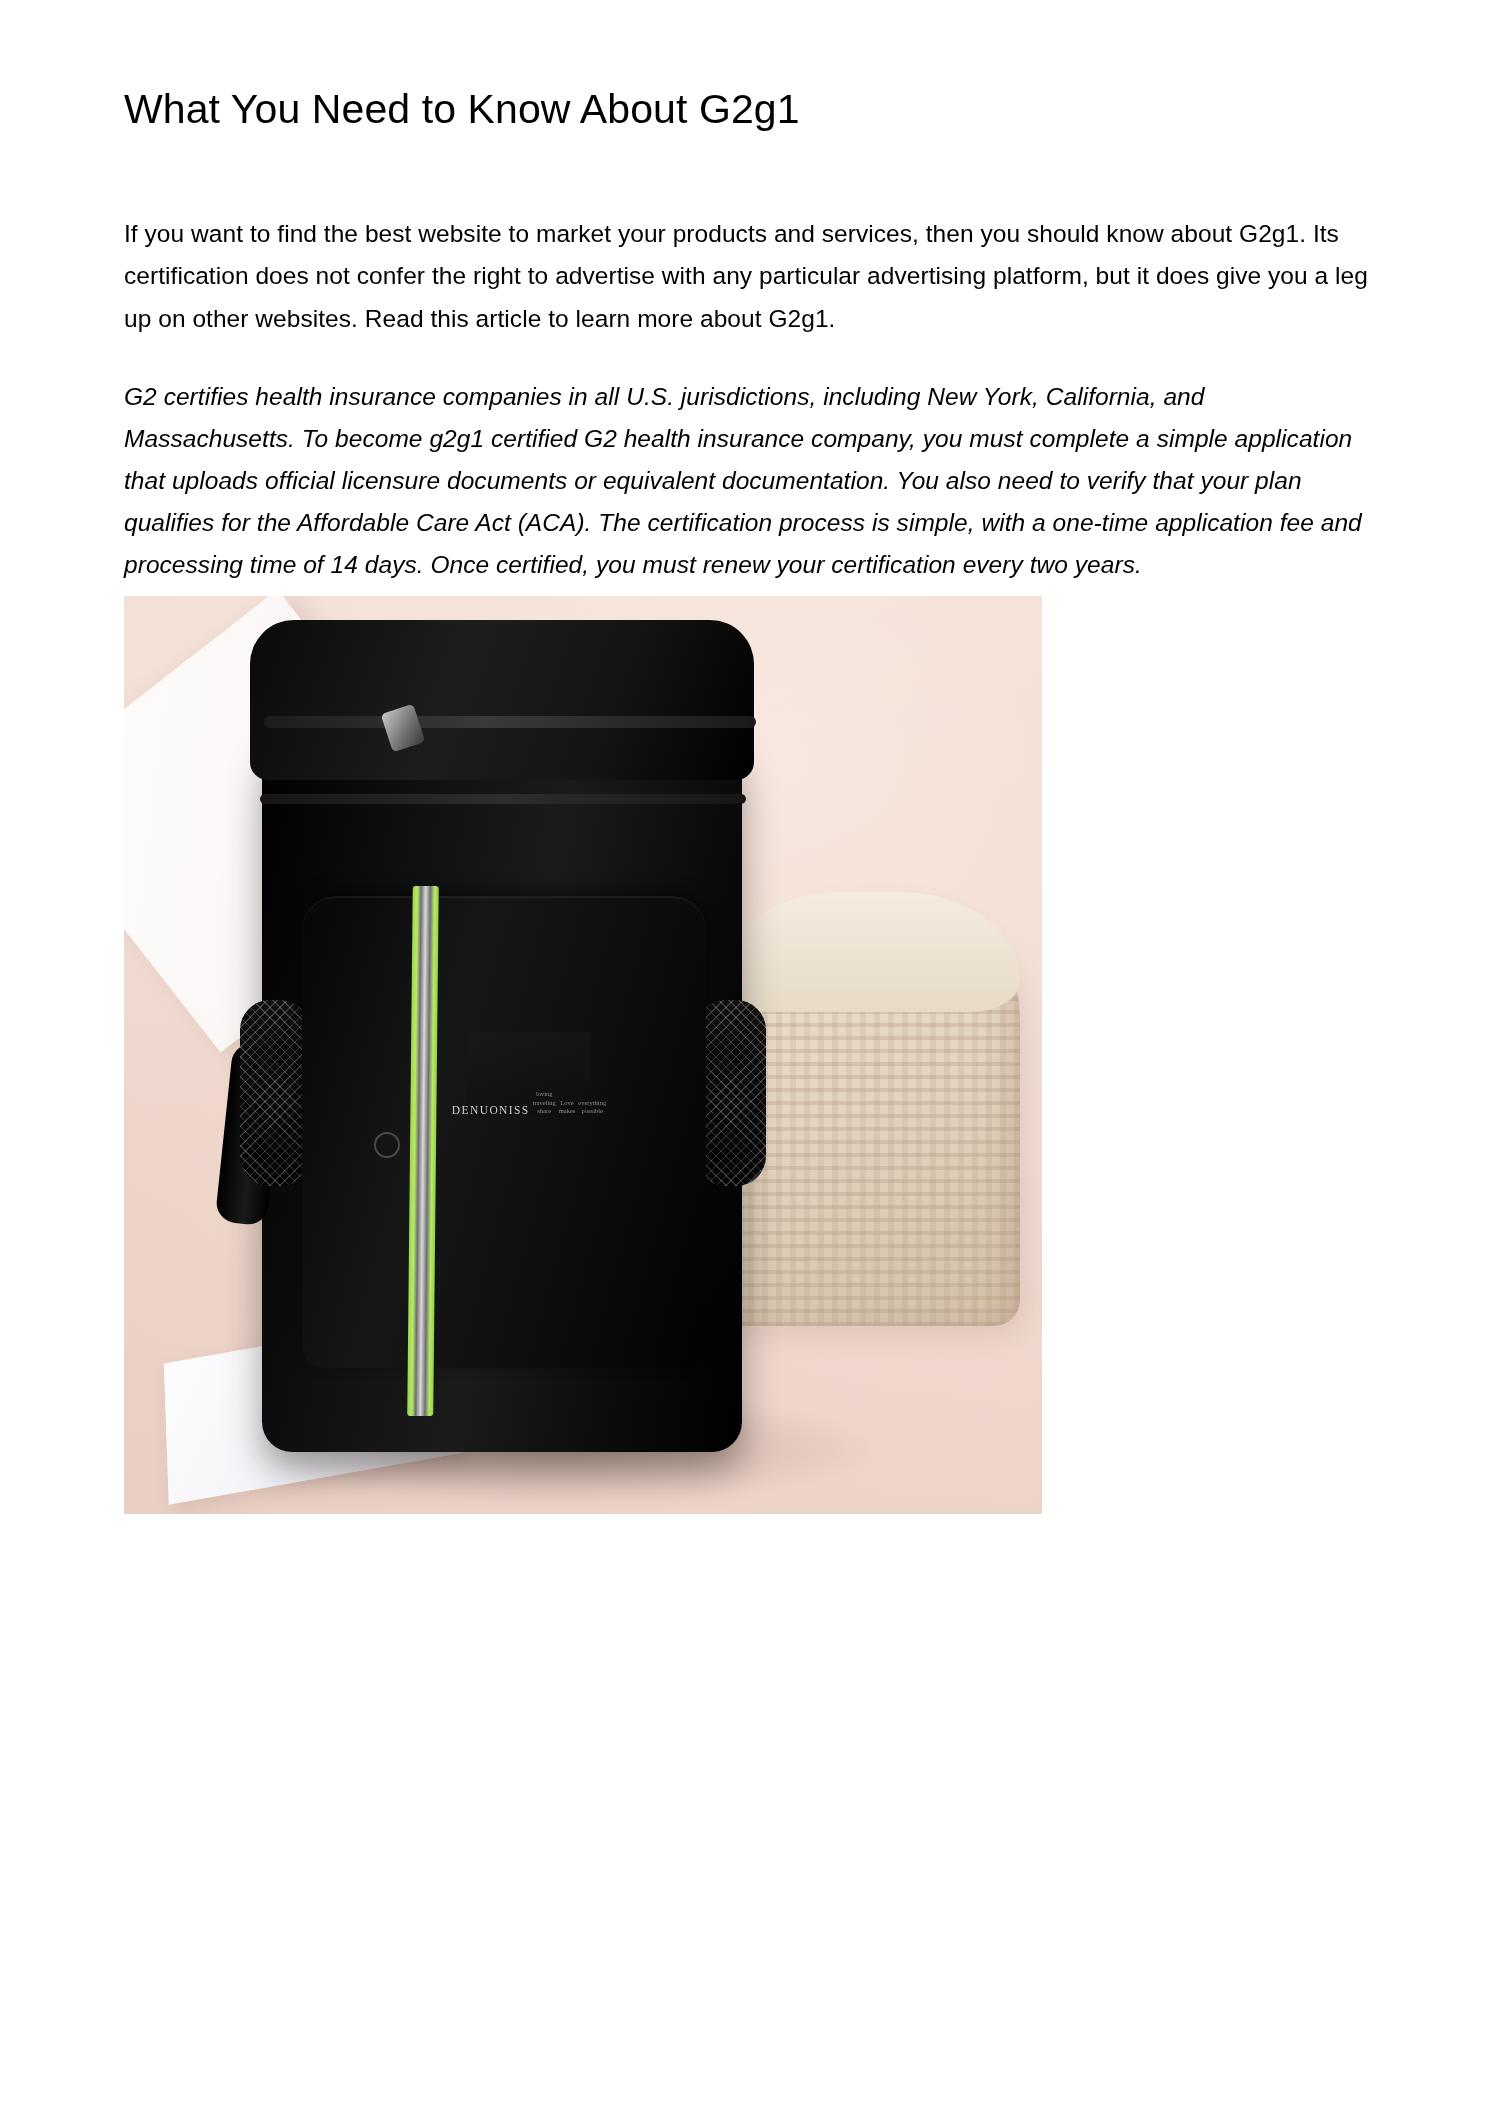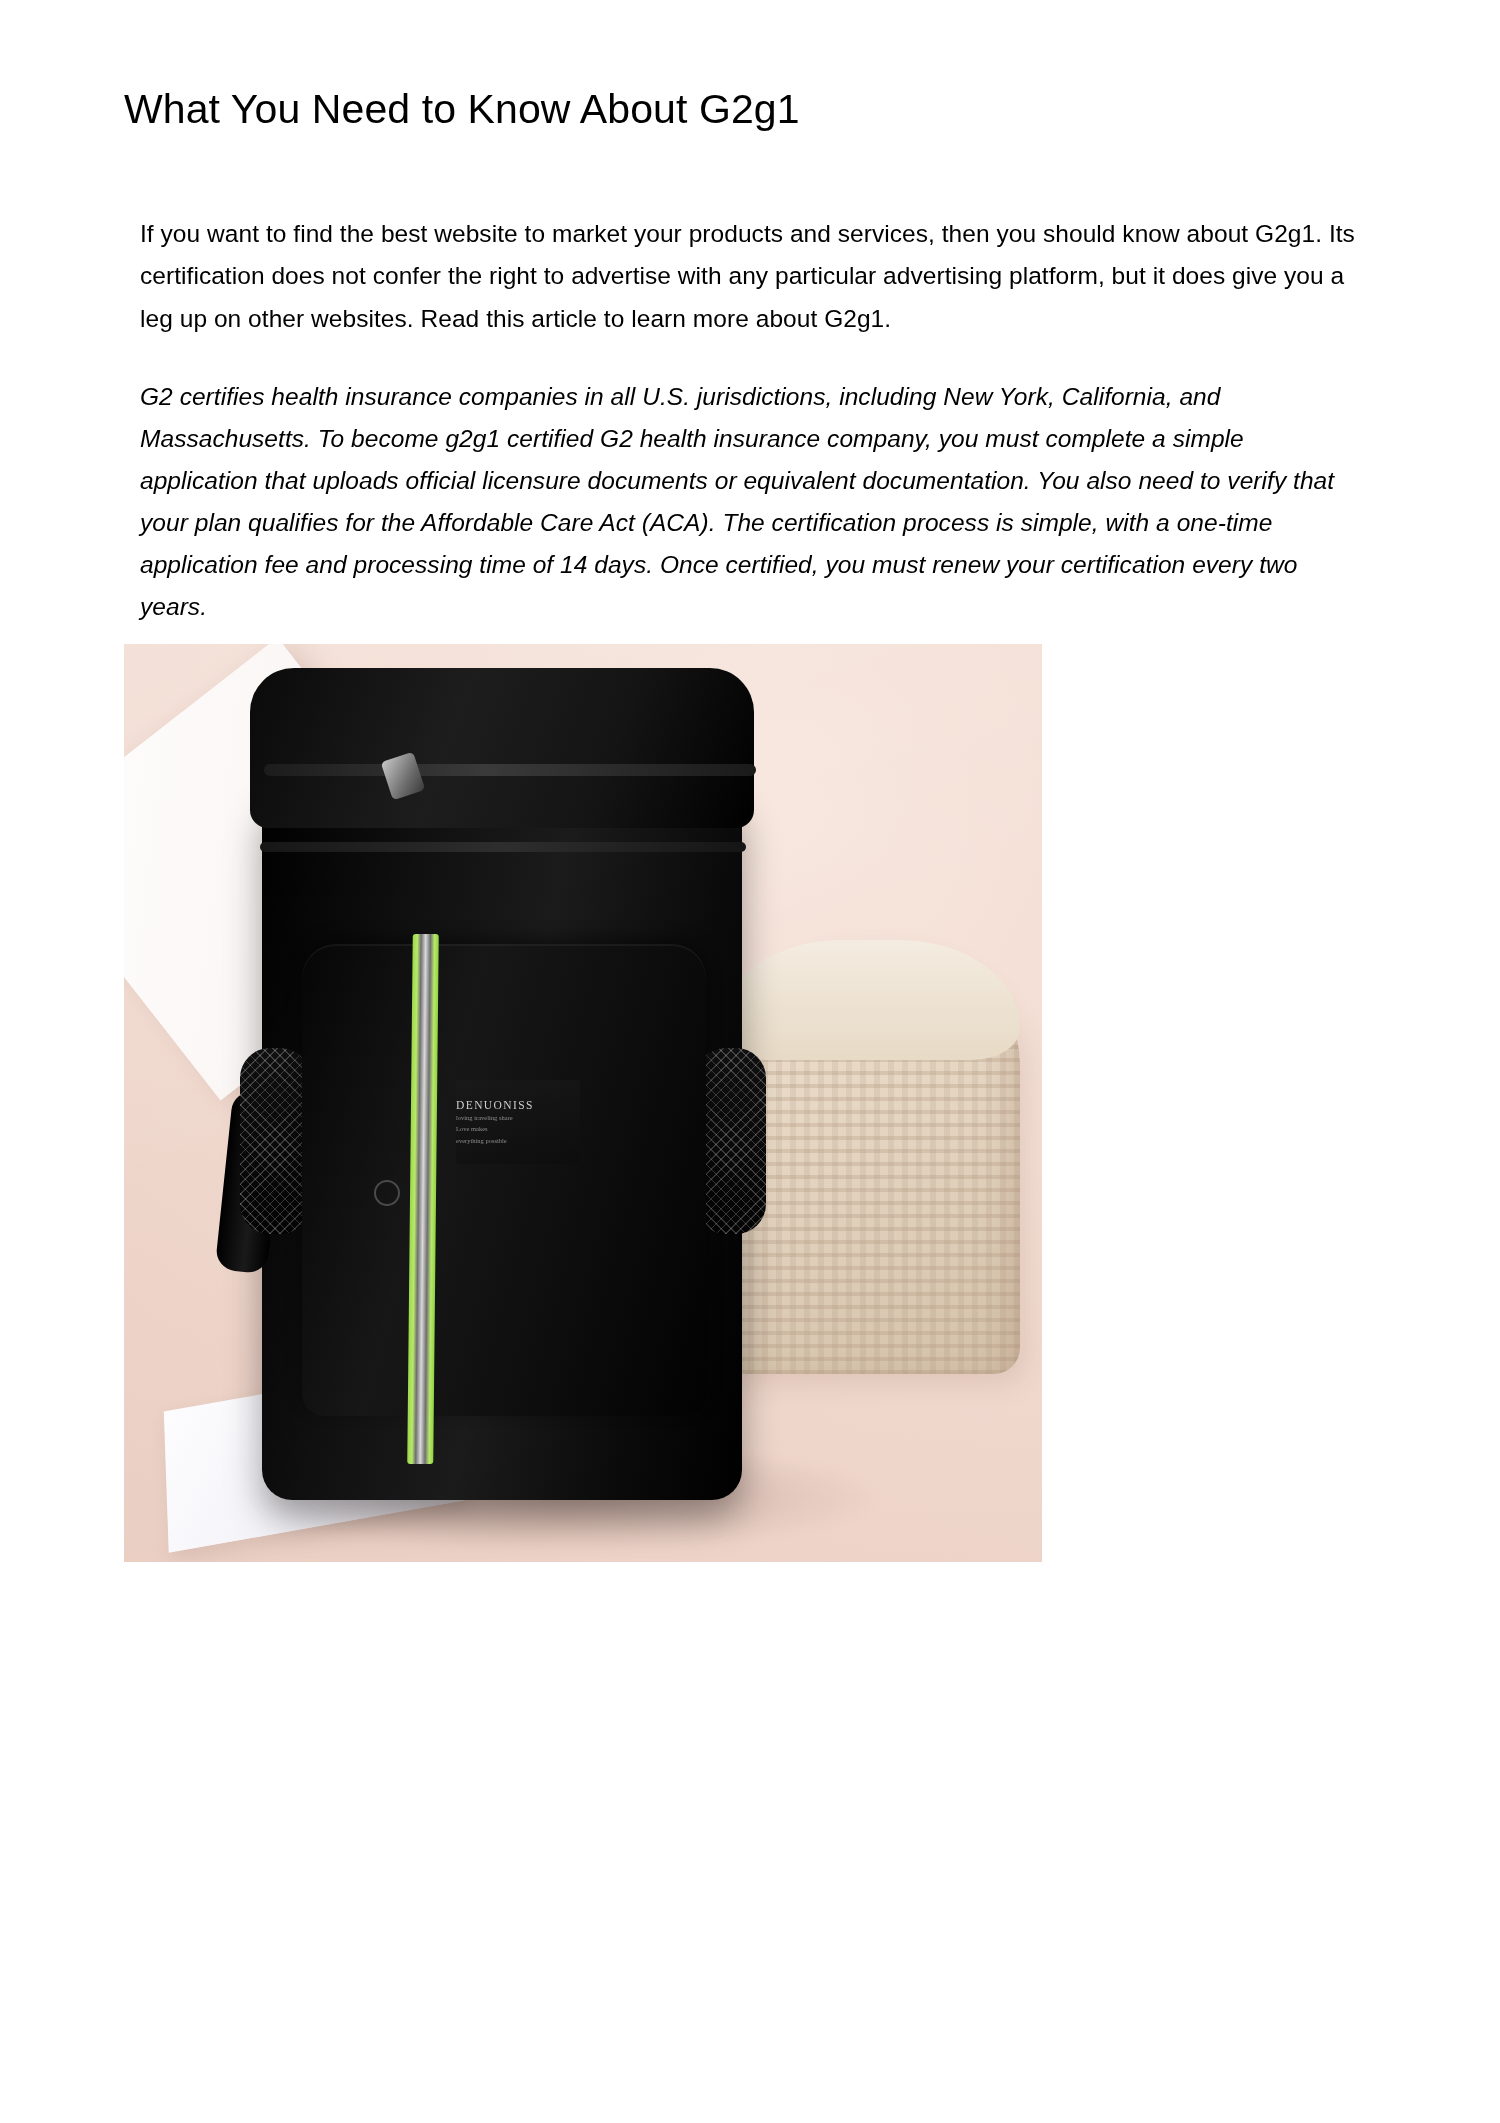--- a/index.html
+++ b/index.html
@@ -25,21 +25,21 @@
   .doc-title {
     font-size: 41px;
     font-weight: 400;
     line-height: 1.25;
     margin: 12px 0 0 0;
     letter-spacing: 0.1px;
   }
   .body-copy {
     font-size: 24.5px;
     line-height: 1.72;
-    margin: 16px;
+    margin: 0;
     letter-spacing: 0.05px;
     max-width: 1255px;
   }
   .para-1 { margin-top: 78px; }
   .para-2 { margin-top: 36px; font-style: italic; }
 
   .figure {
     margin: 10px 0 0 0;
     width: 918px;
     height: 918px;
@@ -163,27 +163,27 @@
   .reflective-strip {
     position: absolute;
     left: 168px; top: 272px;
     width: 26px; height: 530px;
     background: linear-gradient(90deg,#9ad94a 0%, #b9e86a 18%, #6f6f6f 32%, #d9d9d9 50%, #6f6f6f 68%, #b9e86a 84%, #8fd242 100%);
     border-radius: 3px;
     transform: rotate(0.6deg);
   }
   .logo-patch {
     position: absolute;
-    left: 214px; top: 418px;
+    left: 225px; top: 418px;
     width: 124px; height: 84px;
     background: linear-gradient(160deg,#191919,#0d0d0d);
     border-radius: 4px;
     display: flex;
-    flex-direction: column;
-    align-items: flex-start;
+    flex-direction: row;
+    align-items: flex-end;
     justify-content: center;
     gap: 3px;
   }
   .logo-main {
     color: #cfcfcf;
     font-size: 11.5px;
     letter-spacing: 1.4px;
     font-family: "Liberation Serif", serif;
   }
   .logo-sub {

